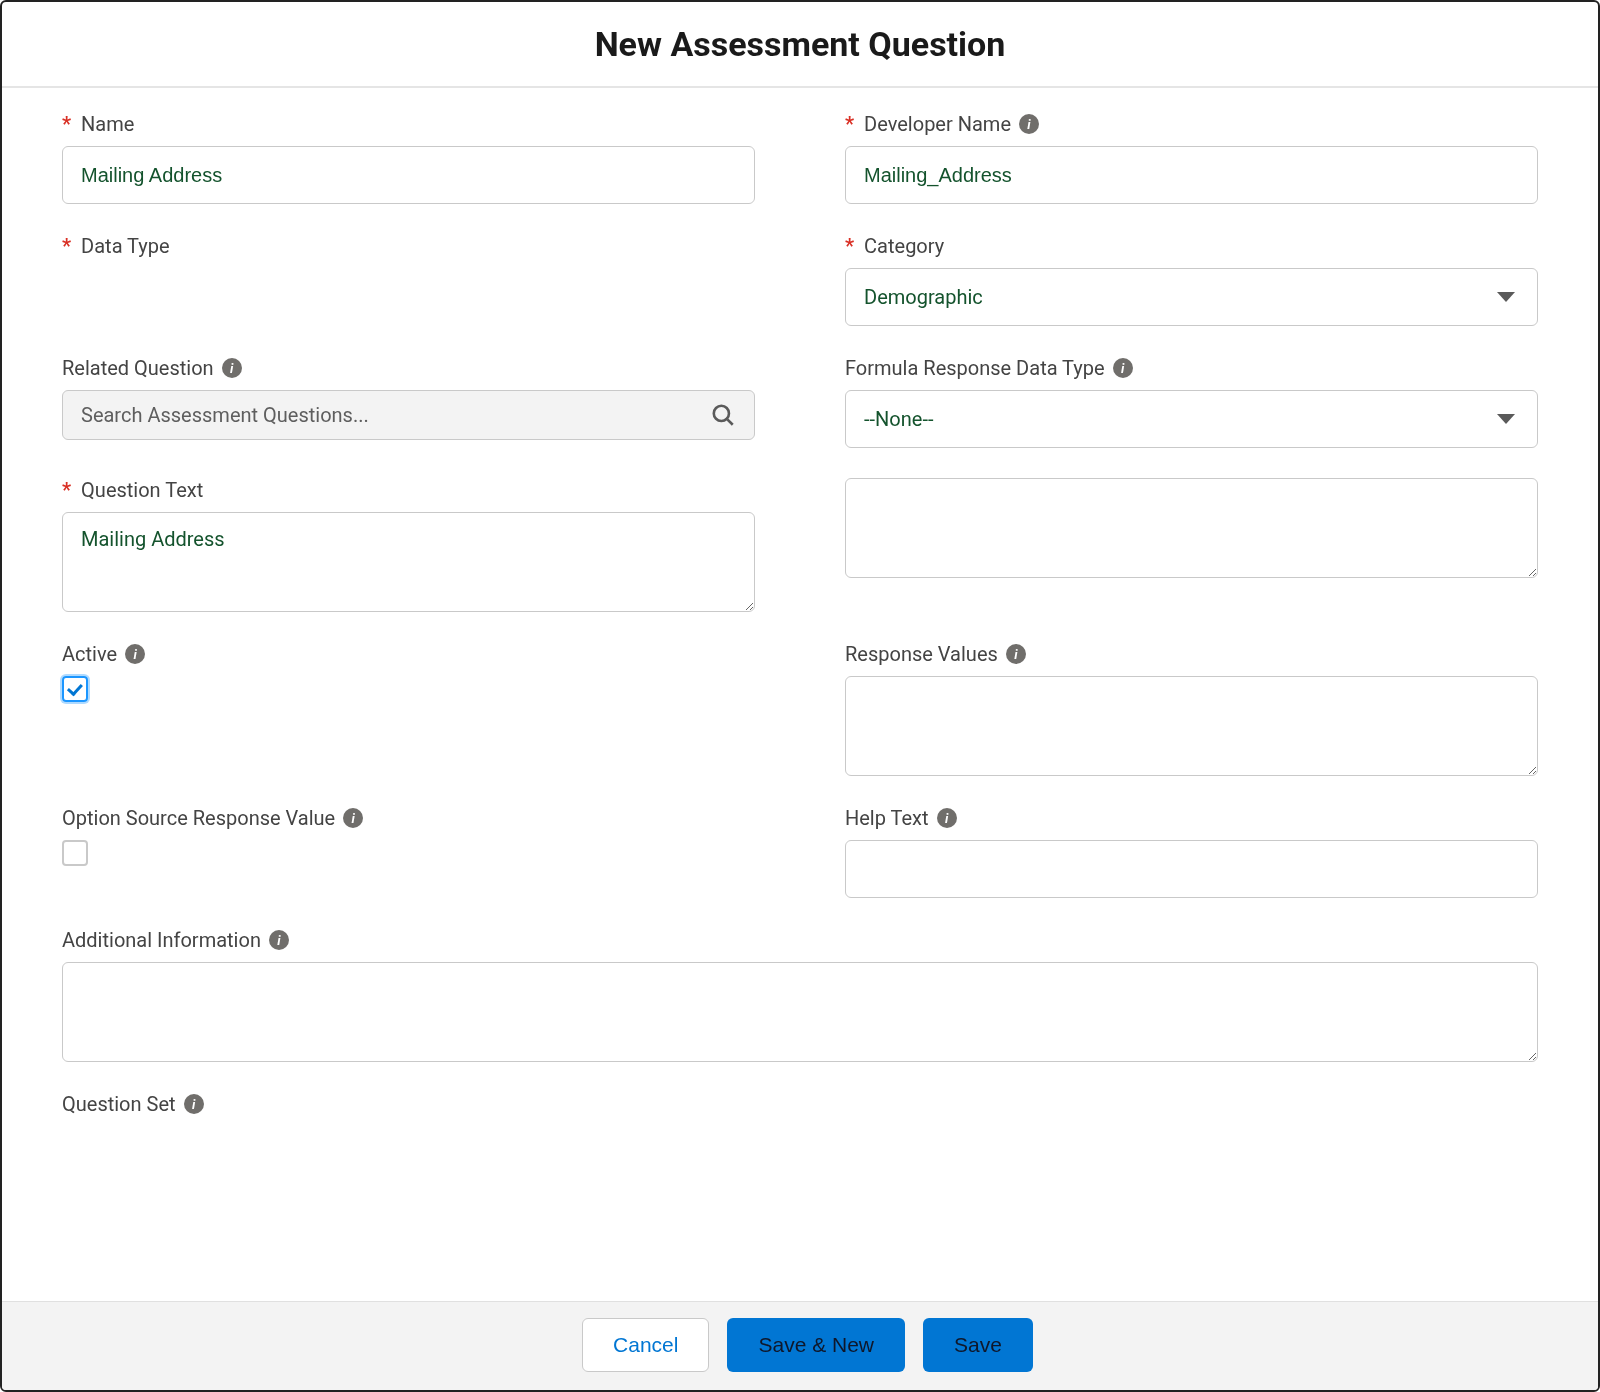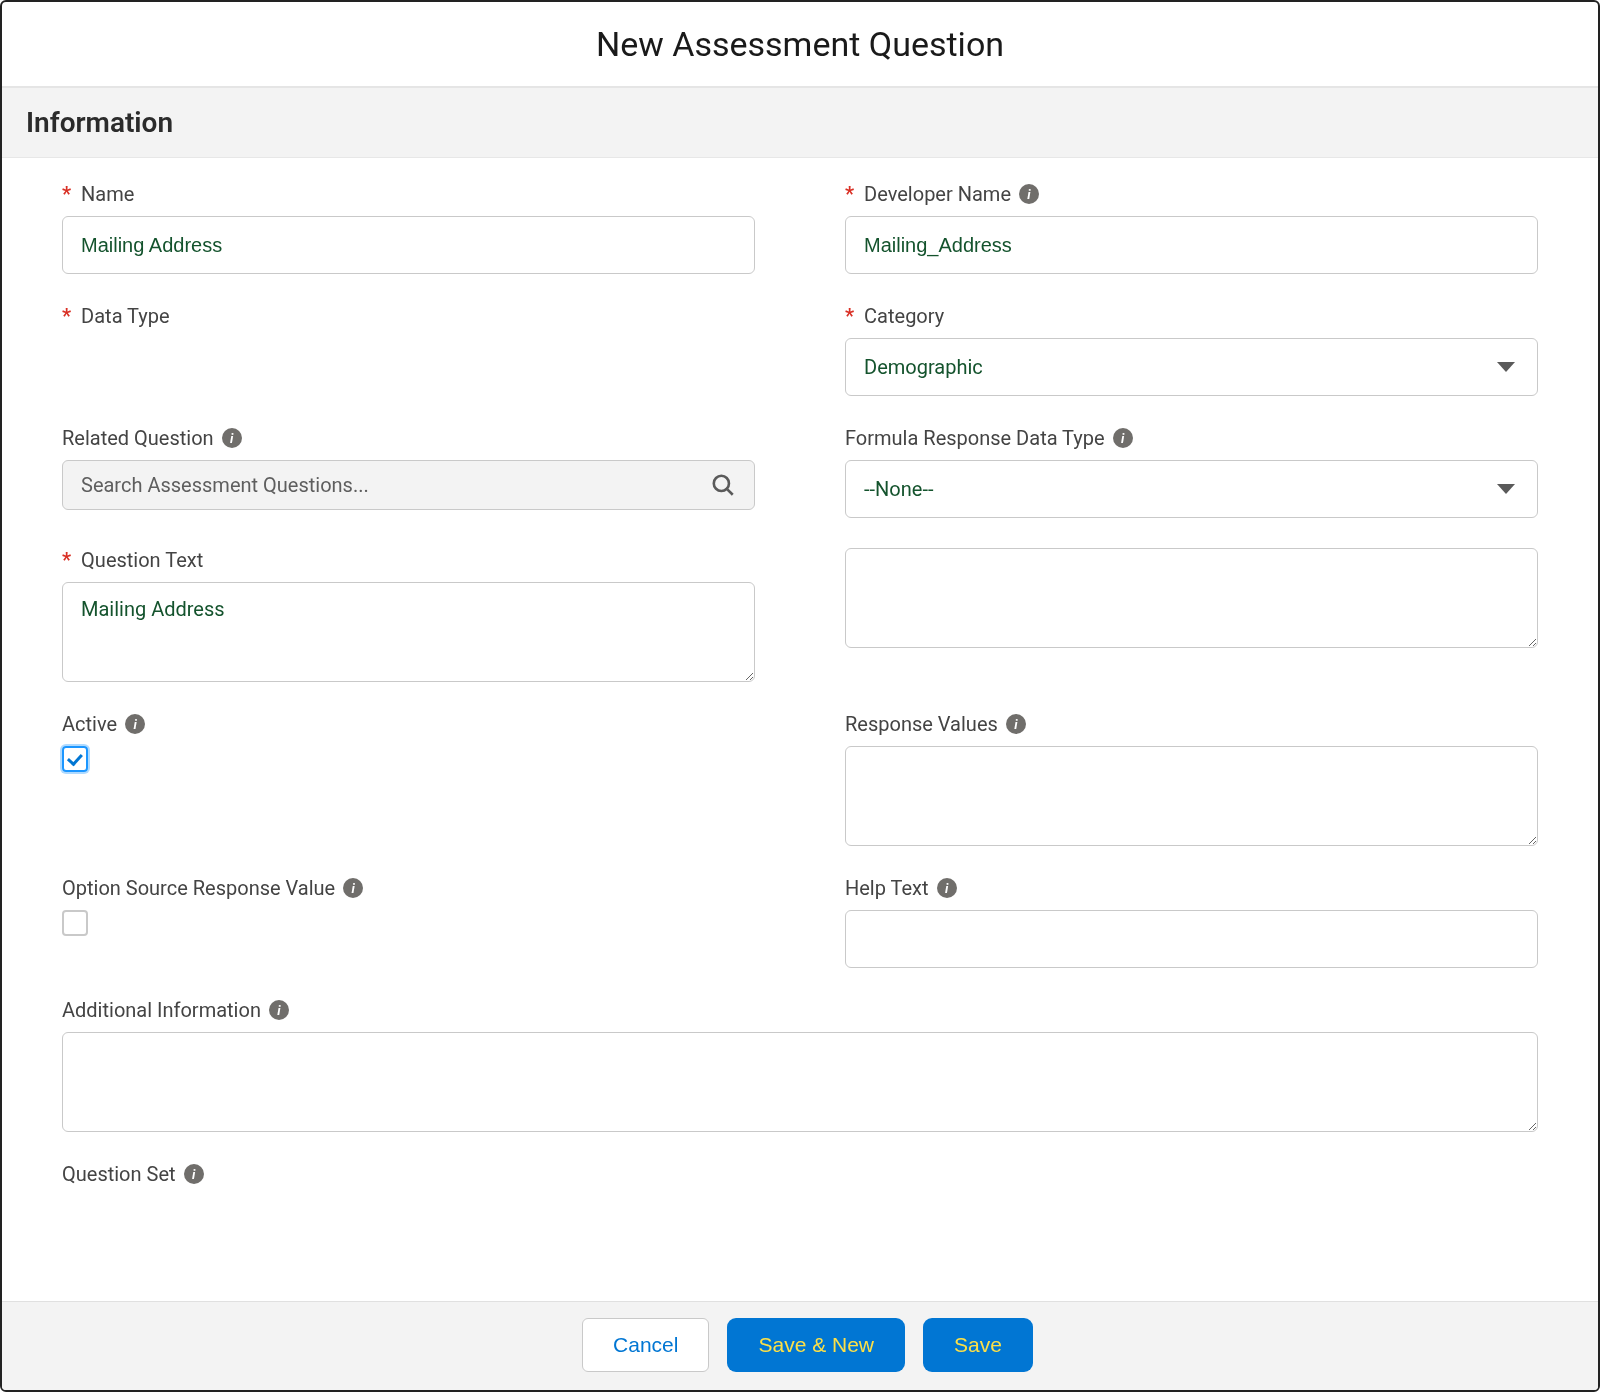--- a/index.html
+++ b/index.html
@@ -19,21 +19,21 @@
     flex-direction: column;
     background: #fff;
   }
   .title-bar {
     text-align: center;
     padding: 22px 0 22px 0;
     border-bottom: 2px solid #e5e5e5;
   }
   .title-bar h1 {
     font-size: 34px;
-    font-weight: 400;
+    font-weight: 700;
     color: #1a1a1a;
   }
   .section-header {
     background: #f3f3f3;
     padding: 18px 24px 18px 24px;
     font-size: 28px;
     font-weight: 600;
     color: #2b2b2b;
     border-bottom: 1px solid #e7e7e7;
   }
@@ -141,35 +141,33 @@
     cursor: pointer;
     border: 1px solid transparent;
   }
   .btn-neutral {
     background: #fff;
     border-color: #c9c9c9;
     color: #0176d3;
   }
   .btn-brand {
     background: #0176d3;
-    color: #fde047;
-    border-radius: 9px;
+    color: #0f172a;
   }
   .field-block { display: flex; flex-direction: column; }
 </style>
 </head>
 <body>
 
 <div class="window">
 
   <div class="title-bar">
     <h1>New Assessment Question</h1>
   </div>
 
-  <div class="section-header">Information</div>
 
   <div class="form-area">
     <div class="two-col">
 
       <div class="field-block">
         <div class="field-label">
           <span class="req">*</span>
           <span>Name</span>
         </div>
         <input class="text-input" value="Mailing Address" style="">

